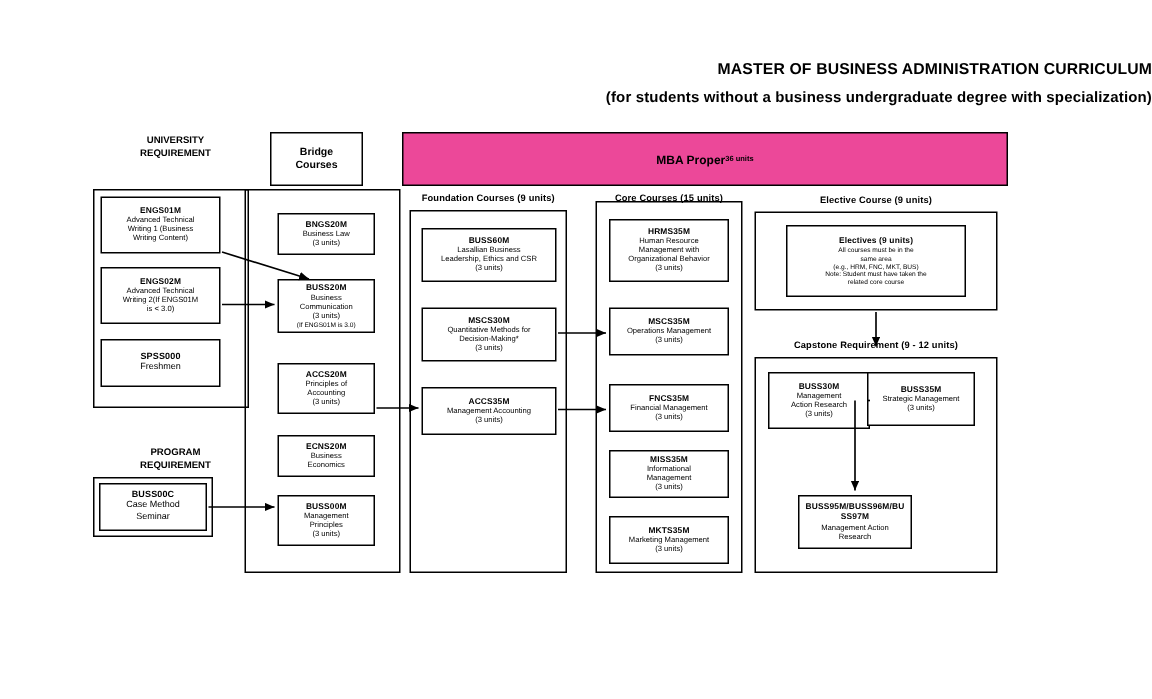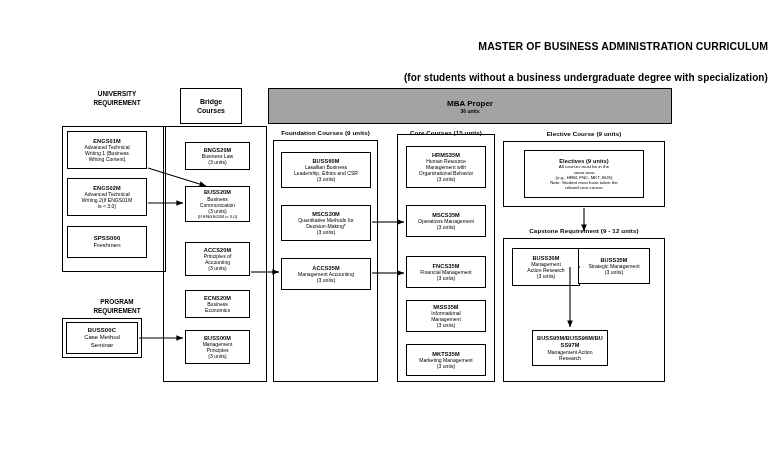--- a/index.html
+++ b/index.html
@@ -11,21 +11,21 @@
     overflow: hidden;
   }
   #root { position: relative; width: 768px; height: 466px; }
 
   
   .doc-title {
     position: absolute; left: 0; width: 768px; text-align: right;
     font-weight: bold; font-size: 10.5px; letter-spacing: 0.1px;
   }
   #title-line1 { top: 40px; }
-  #title-line2 { top: 72px; font-size: 10px; }
+  #title-line2 { top: 60px; font-size: 10px; }
   #title-line3 { top: 72px; font-size: 10px; }
 
   
   .box {
     position: absolute;
     border: 1.6px solid #000;
     background: #fff;
     display: flex; flex-direction: column;
     align-items: center; justify-content: center;
     text-align: center;
@@ -47,22 +47,22 @@
     font-weight: bold; font-size: 6.2px; letter-spacing: .1px;
   }
   .sidecap {
     position: absolute; text-align: center;
     font-weight: bold; font-size: 6.4px; line-height: 1.4;
   }
 
   
   #mba-proper-banner {
     position: absolute; left: 268px; top: 88px; width: 404px; height: 36px;
-    border: 1.6px solid #000; background: #a3a3a3;
-    display: flex; flex-direction: column; align-items: center; justify-content: center;
+    border: 1.6px solid #000; background: #ec4899;
+    display: flex; flex-direction: row; align-items: center; justify-content: center;
   }
   #mba-proper-banner .mp-title { font-weight: bold; font-size: 8px; }
   #mba-proper-banner .mp-sub   { font-size: 5px; font-weight: bold; }
 
   
   #bridge-header-box {
     position: absolute; left: 180px; top: 88px; width: 62px; height: 36px;
     border: 1.6px solid #000; background: #fff;
     display: flex; flex-direction: column; align-items: center; justify-content: center;
     font-weight: bold; font-size: 7px; line-height: 1.35;

